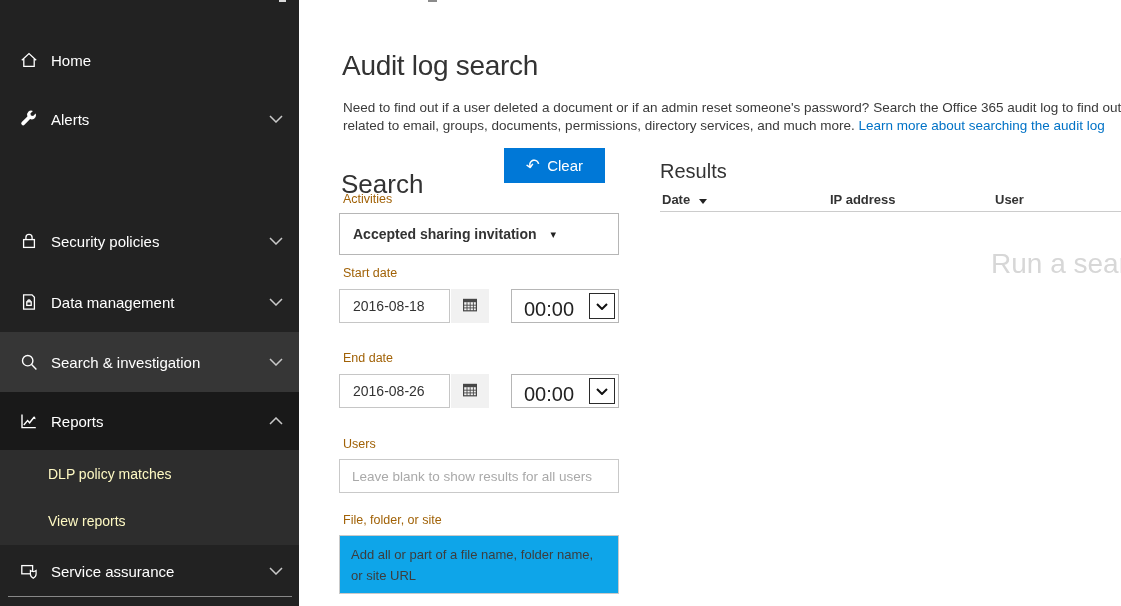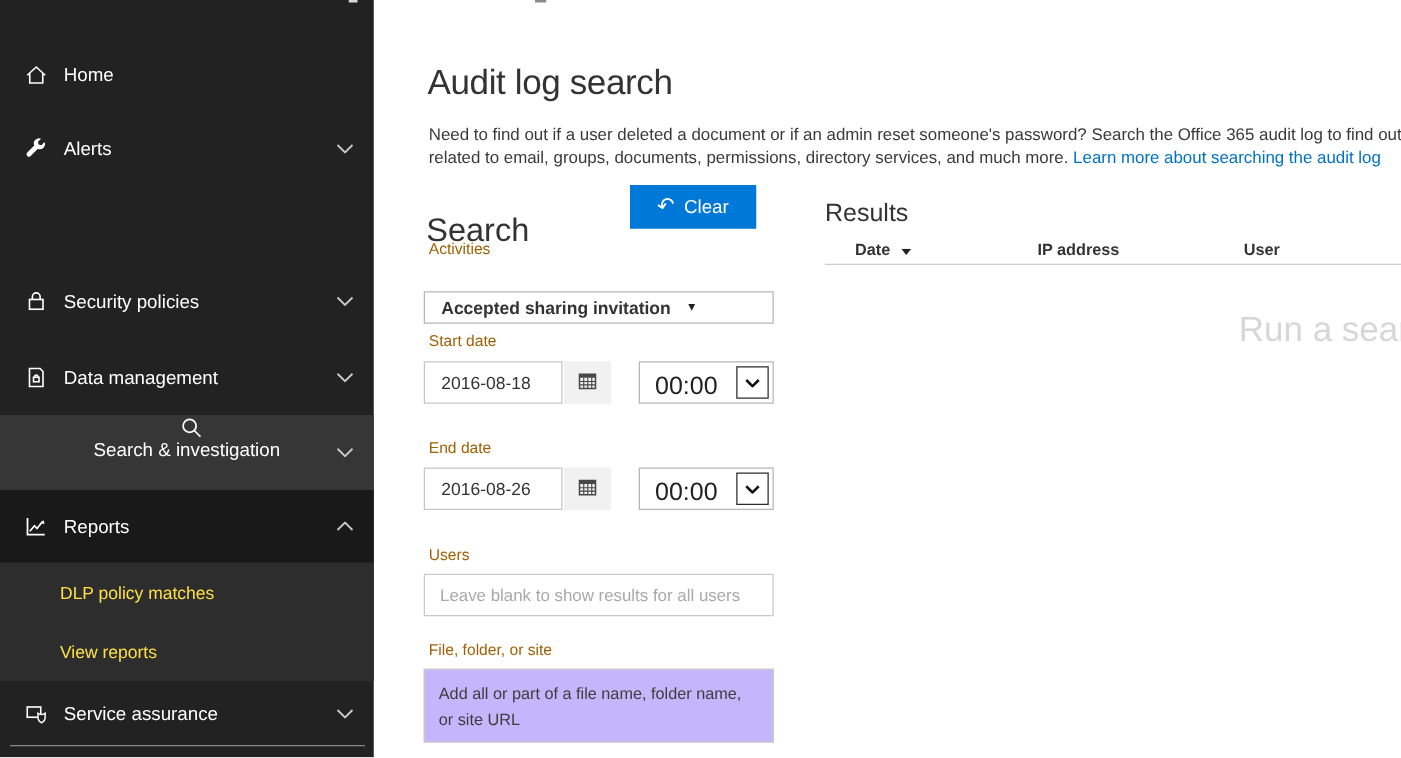--- a/index.html
+++ b/index.html
@@ -10,25 +10,25 @@
   .sidebar{position:absolute;left:0;top:0;width:299px;height:606px;background:#222;}
   .nav-item{position:absolute;left:0;width:299px;height:60px;display:flex;align-items:center;
             color:#fff;font-size:15px;cursor:pointer;box-sizing:border-box;}
   .nav-icon{width:20px;height:20px;margin-left:19px;margin-right:12px;flex:0 0 auto;display:flex;align-items:center;}
   .nav-chevron{position:absolute;right:16px;top:50%;transform:translateY(-50%);width:14px;height:8px;display:flex;}
   .pos-home{top:30px}
   .pos-alerts{top:89px}
   .pos-perm{top:150px}
   .pos-sec{top:211px}
   .pos-data{top:272px}
-  .pos-si{top:332px;background:#363636;flex-direction:column;}
+  .pos-si{top:332px;background:#363636;}
   .pos-rep{top:392px;height:58px;background:#191919;}
   .submenu{position:absolute;top:450px;left:0;width:299px;height:95px;background:#2d2d2d;}
   .sub-item{position:absolute;left:0;width:299px;height:47px;display:flex;align-items:center;
-            padding-left:48px;box-sizing:border-box;color:#fde047;font-size:14px;cursor:pointer;}
+            padding-left:48px;box-sizing:border-box;color:#fef9c3;font-size:14px;cursor:pointer;}
   .pos-dlp{top:0}
   .pos-view{top:47px}
   .pos-svc{top:545px;height:52px}
   .sidebar-divider{position:absolute;top:596px;left:8px;width:284px;height:1px;background:#888;}
   .top-remnant{position:absolute;top:0;left:279px;width:7px;height:2px;background:#d9d9d9;}
 
   
   .crumb-remnant{position:absolute;top:0;left:428px;width:9px;height:2px;background:#8b8b8b;}
   .page-title{position:absolute;left:342px;top:31px;font-size:28px;font-weight:300;color:#333;letter-spacing:-0.3px;}
   .desc{position:absolute;left:343px;top:85px;width:778px;overflow:hidden;font-size:13.5px;
@@ -42,22 +42,22 @@
              border:none;font-size:15px;display:flex;align-items:center;justify-content:center;gap:7px;
              cursor:pointer;font-family:inherit;padding:0;}
   .undo-glyph{font-size:17px;line-height:1;transform:rotate(-10deg);font-family:"DejaVu Sans",sans-serif;}
   .field-label{position:absolute;left:343px;font-size:12.5px;color:#a16207;}
   .lab-activities{top:192px}
   .lab-start{top:266px}
   .lab-end{top:351px}
   .lab-users{top:437px}
   .lab-file{top:513px}
 
-  .activities-dd{position:absolute;left:339px;top:213px;width:280px;height:26px;border:1px solid #b6b6b6;
-                 background:#fff;display:flex;align-items:center;box-sizing:border-box;cursor:pointer;margin-top:20px;}
+  .activities-dd{position:absolute;left:339px;top:213px;width:280px;height:42px;border:1px solid #b6b6b6;
+                 background:#fff;display:flex;align-items:center;box-sizing:border-box;cursor:pointer;}
   .dd-text{margin-left:13px;font-size:14px;font-weight:bold;color:#333;}
   .dd-caret{margin-left:14px;font-size:11px;color:#222;line-height:1;}
 
   .date-row{position:absolute;left:339px;width:280px;height:34px;}
   .row-start{top:289px}
   .row-end{top:374px}
   .date-input{position:absolute;left:0;top:0;width:111px;height:34px;border:1px solid #c6c6c6;
               box-sizing:border-box;padding:0 0 0 13px;font-size:14px;color:#333;font-family:inherit;outline:none;}
   .cal-btn{position:absolute;left:112px;top:0;width:38px;height:34px;background:#f1f1f1;border:none;
            display:flex;align-items:center;justify-content:center;cursor:pointer;padding:0;}
@@ -65,26 +65,26 @@
                background:#fff;box-sizing:border-box;cursor:pointer;}
   .time-text{position:absolute;left:12px;top:8px;font-size:20px;color:#222;}
   .sel-chev{position:absolute;right:3px;top:3px;width:26px;height:26px;border:1px solid #2b2b2b;
             box-sizing:border-box;display:flex;align-items:center;justify-content:center;background:#fff;}
 
   .users-input{position:absolute;left:339px;top:459px;width:280px;height:34px;border:1px solid #c9c9c9;
                box-sizing:border-box;padding:0 26px 0 12px;font-size:13.5px;color:#333;font-family:inherit;outline:none;}
   .users-input::placeholder{color:#a9a9a9;opacity:1;}
   .file-box{position:absolute;left:339px;top:535px;width:280px;height:59px;border:1px solid #c9c9c9;
             box-sizing:border-box;padding:8px 8px 0 11px;font-size:13px;line-height:21px;color:#3d3d3d;
-            white-space:pre-line;background:#c4b5fd;cursor:text;}
+            white-space:pre-line;background:#0ea5e9;cursor:text;}
 
   
   .results-heading{position:absolute;left:660px;top:143px;font-size:20px;font-weight:300;color:#333;}
   .col-header{position:absolute;top:192px;font-size:13px;font-weight:bold;color:#333;cursor:pointer;}
-  .col-date{left:684px;display:flex;align-items:flex-start;gap:9px;}
+  .col-date{left:662px;display:flex;align-items:flex-start;gap:9px;}
   .col-ip{left:830px;}
   .col-user{left:995px;}
   .header-line{position:absolute;left:660px;top:211px;width:461px;height:1px;background:#ccc;}
   .empty-msg{position:absolute;left:991px;top:248px;font-size:28px;font-weight:300;color:#d7d7d7;white-space:nowrap;}
 </style>
 </head>
 <body>
 
 <div class="root">
 

